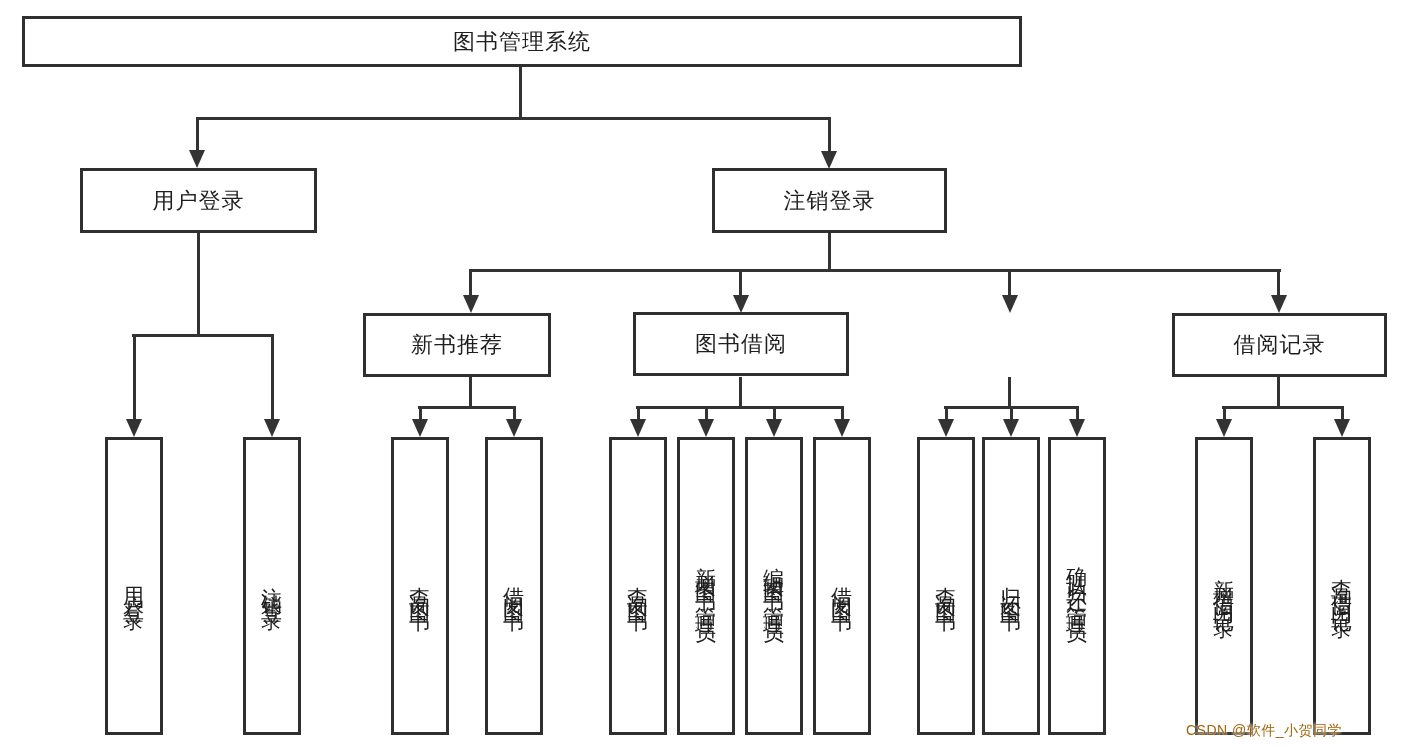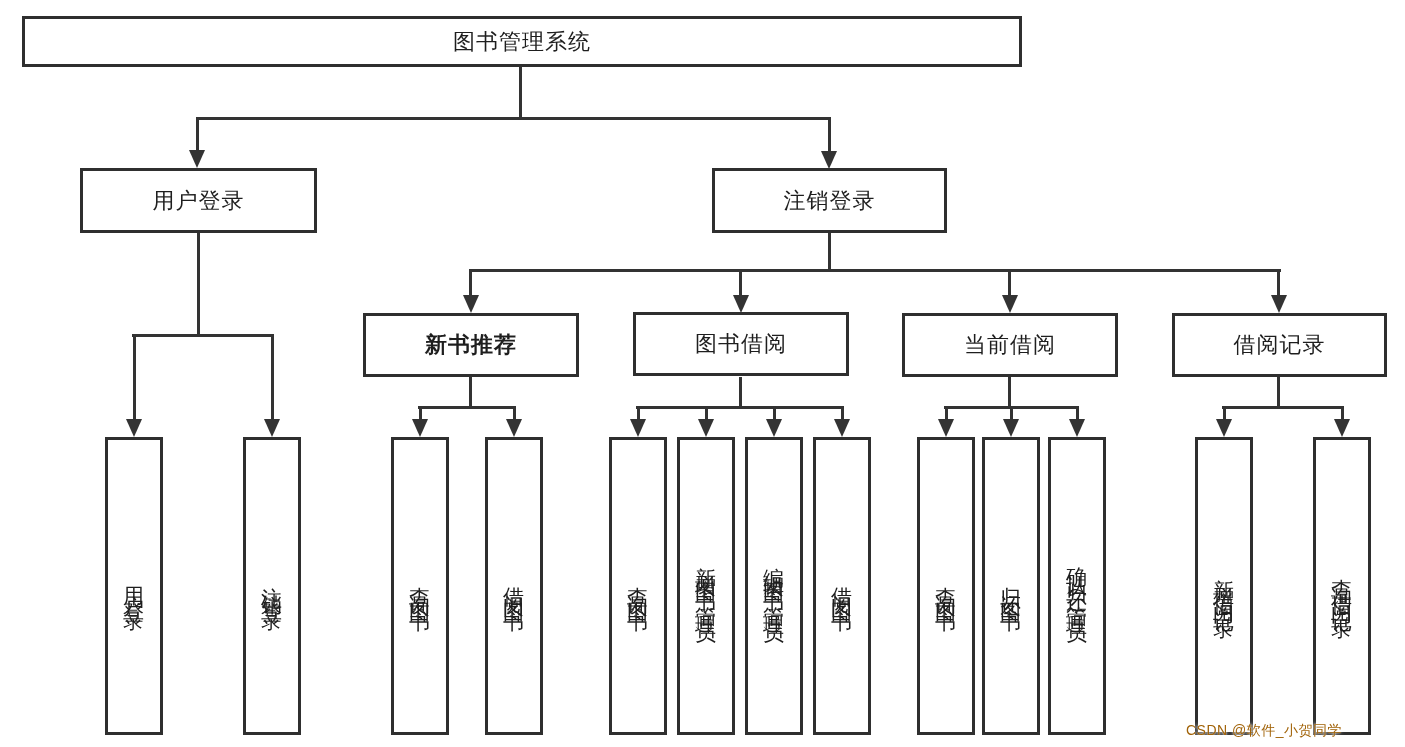--- a/index.html
+++ b/index.html
@@ -105,28 +105,25 @@
   <div class="hline" style="left:469px; top:269px; width:812px;"></div>
   <div class="vline" style="left:469px; top:269px; height:27px;"></div>
   <div class="arrow" style="left:463px; top:295px;"></div>
   <div class="vline" style="left:739px; top:269px; height:27px;"></div>
   <div class="arrow" style="left:733px; top:295px;"></div>
   <div class="vline" style="left:1008px; top:269px; height:27px;"></div>
   <div class="arrow" style="left:1002px; top:295px;"></div>
   <div class="vline" style="left:1277px; top:269px; height:27px;"></div>
   <div class="arrow" style="left:1271px; top:295px;"></div>
 
-  <div class="box" style="left:363px; top:313px; width:216px; height:64px;font-weight:bold;">
+  <div class="box" style="left:363px; top:313px; width:188px; height:64px;">
     <span>新书推荐</span>
   </div>
   <div class="box" style="left:633px; top:312px; width:216px; height:64px;">
     <span>图书借阅</span>
-  </div>
-  <div class="box" style="left:902px; top:313px; width:216px; height:64px;">
-    <span>当前借阅</span>
   </div>
   <div class="box" style="left:1172px; top:313px; width:215px; height:64px;">
     <span>借阅记录</span>
   </div>
 
   <div class="vline" style="left:469px; top:377px; height:32px;"></div>
   <div class="hline" style="left:418px; top:406px; width:98px;"></div>
   <div class="vline" style="left:419px; top:406px; height:15px;"></div>
   <div class="arrow" style="left:412px; top:419px;"></div>
   <div class="vline" style="left:513px; top:406px; height:15px;"></div>

